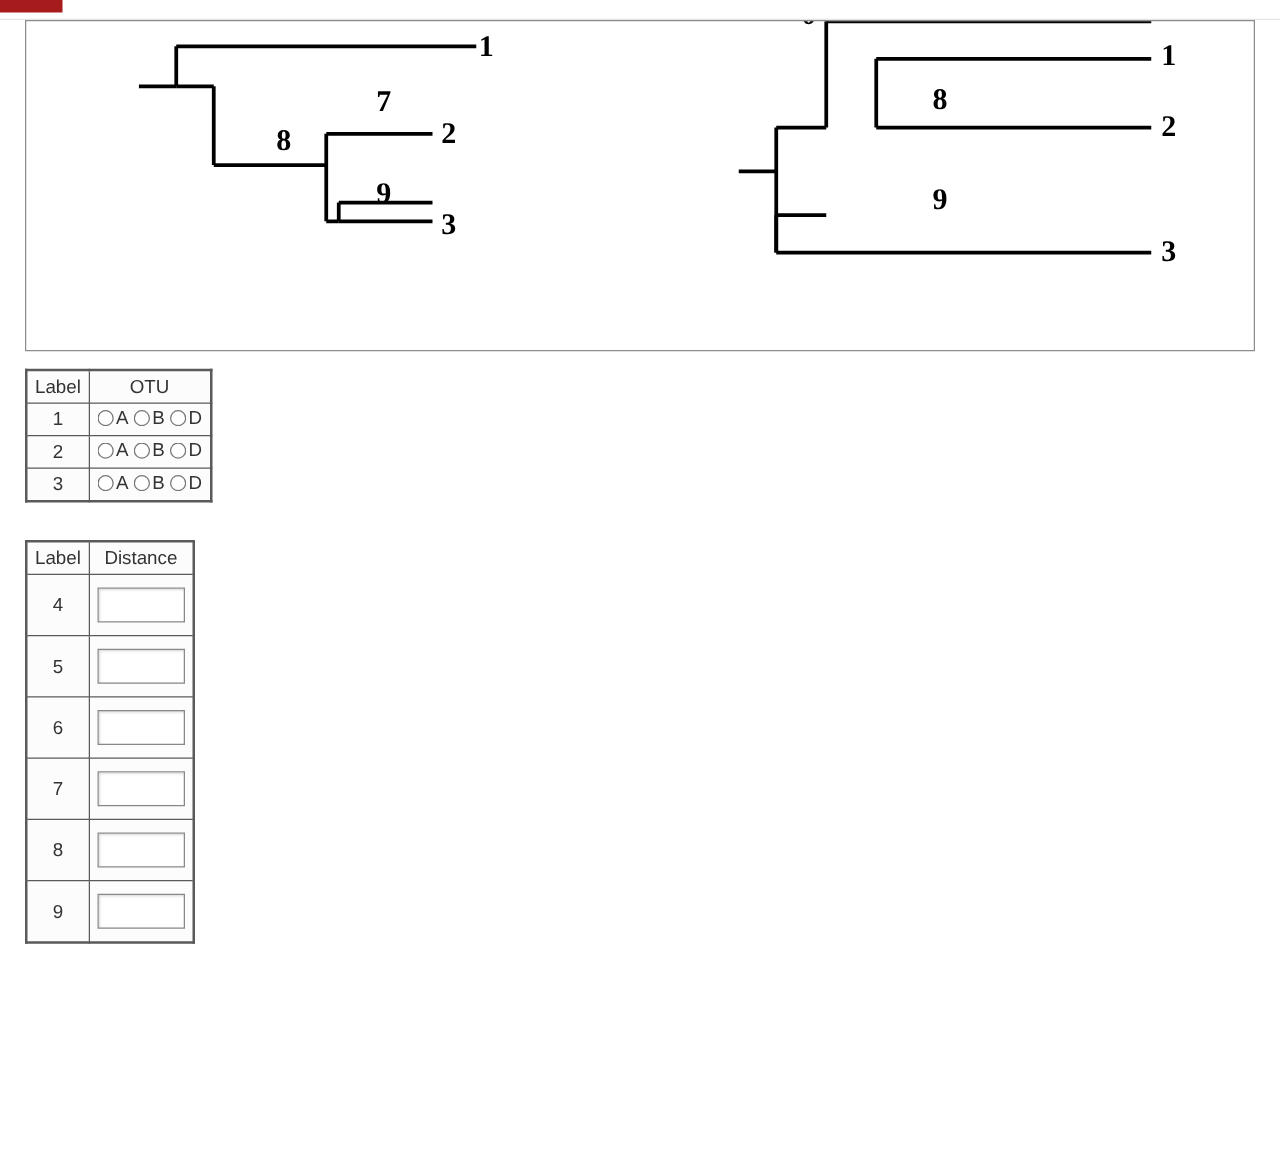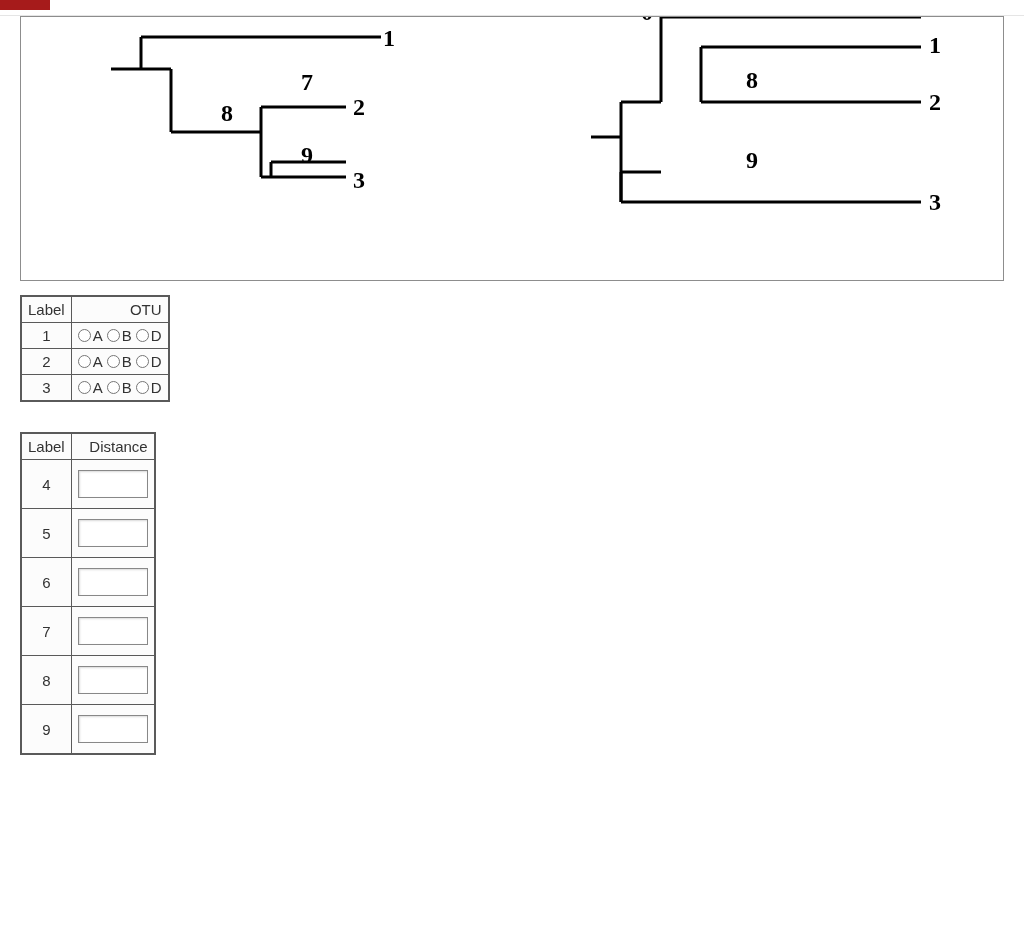--- a/index.html
+++ b/index.html
@@ -57,21 +57,20 @@
   table.otu th, table.otu td,
   table.dist th, table.dist td {
     border: 1px solid #5a5a5a;
     font-size: 15px;
     text-align: center;
     padding: 4px 6px;
     background: #fcfcfc;
   }
   table.otu th, table.dist th {
     font-weight: normal;
-    text-align: right;
   }
   table.otu td.lbl, table.dist td.lbl { width: 42px; }
   table.otu td.opts { padding: 3px 4px; }
   .radio-wrap {
     display: inline-flex;
     align-items: center;
     margin: 0 2px;
   }
   .radio-wrap input { margin: 0 2px 0 0; }
   table.dist td.inp input {

